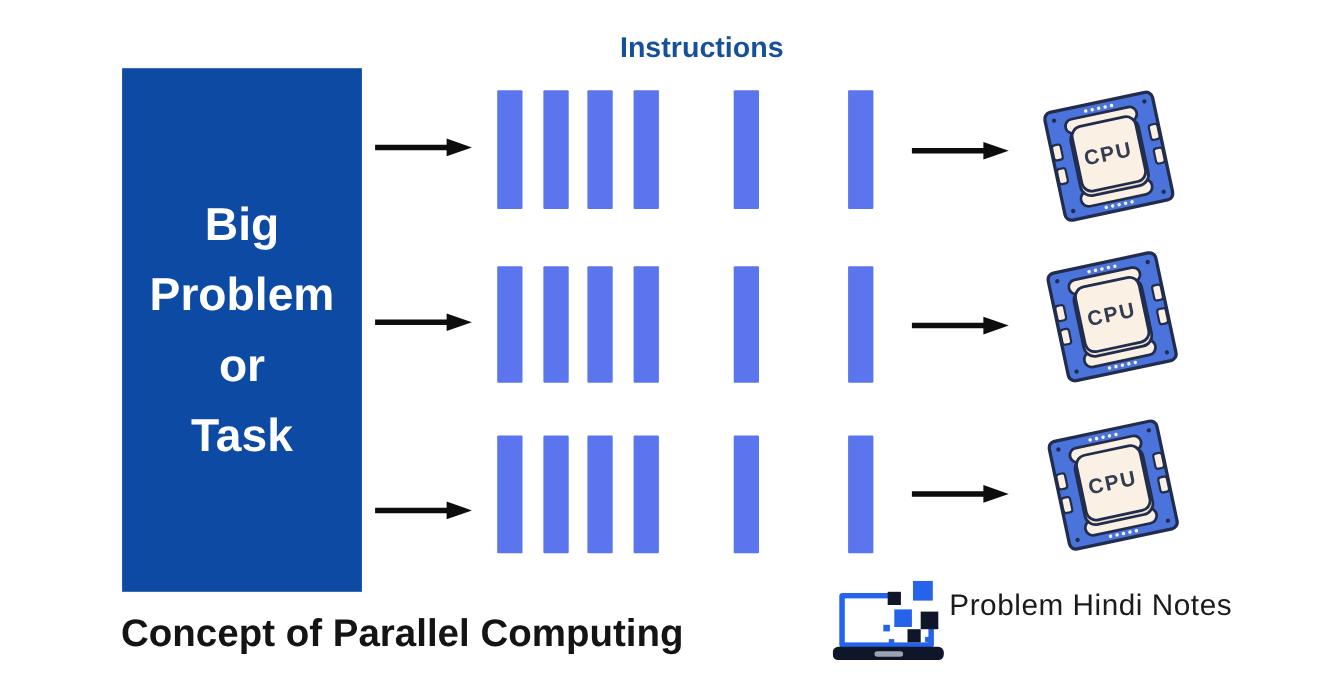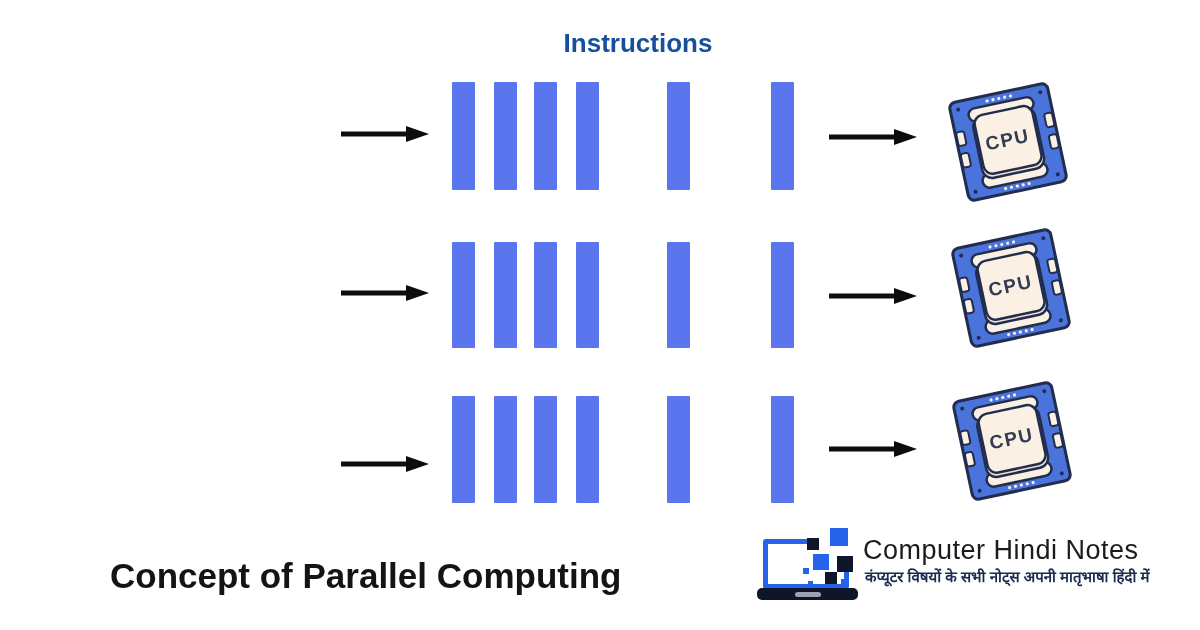--- a/index.html
+++ b/index.html
@@ -75,20 +75,26 @@
   .brand-services {
     position:absolute; left:865px; top:590px; width:285px;
     font-size:10px; font-weight:bold; color:#1F2A44; letter-spacing:0.2px; white-space:nowrap;
   }
 </style>
 </head>
 <body>
 
 <div class="stage">
 
+  <div class="problem-box">
+    <div class="problem-line">Big</div>
+    <div class="problem-line">Problem</div>
+    <div class="problem-line">or</div>
+    <div class="problem-line">Task</div>
+  </div>
 
   <div class="heading">Instructions</div>
 
   <div class="bar-row bar-row-1">
       <div class="bar" style="left: 0px;"></div>
       <div class="bar" style="left: 42px;"></div>
       <div class="bar" style="left: 82px;"></div>
       <div class="bar" style="left: 124px;"></div>
       <div class="bar" style="left: 215px;"></div>
       <div class="bar" style="left: 319px;"></div>
@@ -257,16 +263,15 @@
       <rect x="50" y="10" width="12" height="12" fill="#10162A"></rect>
       <rect x="73" y="0" width="18" height="18" fill="#2563EB"></rect>
       <rect x="56" y="26" width="16" height="16" fill="#2563EB"></rect>
       <rect x="80" y="28" width="16" height="16" fill="#10162A"></rect>
       <rect x="46" y="40" width="6" height="6" fill="#2563EB"></rect>
       <rect x="68" y="44" width="12" height="12" fill="#10162A"></rect>
       <rect x="84" y="51" width="5" height="5" fill="#2563EB"></rect>
       <rect x="51" y="53" width="5" height="5" fill="#2563EB"></rect>
     </svg>
   </div>
-  <div class="brand-name">Computer Hindi Notes</div>
-  <div class="brand-tagline">कंप्यूटर विषयों के सभी नोट्स अपनी मातृभाषा हिंदी में</div>
+  <div class="brand-name">Problem Hindi Notes</div>
 
 </div>
 
 </body></html>

